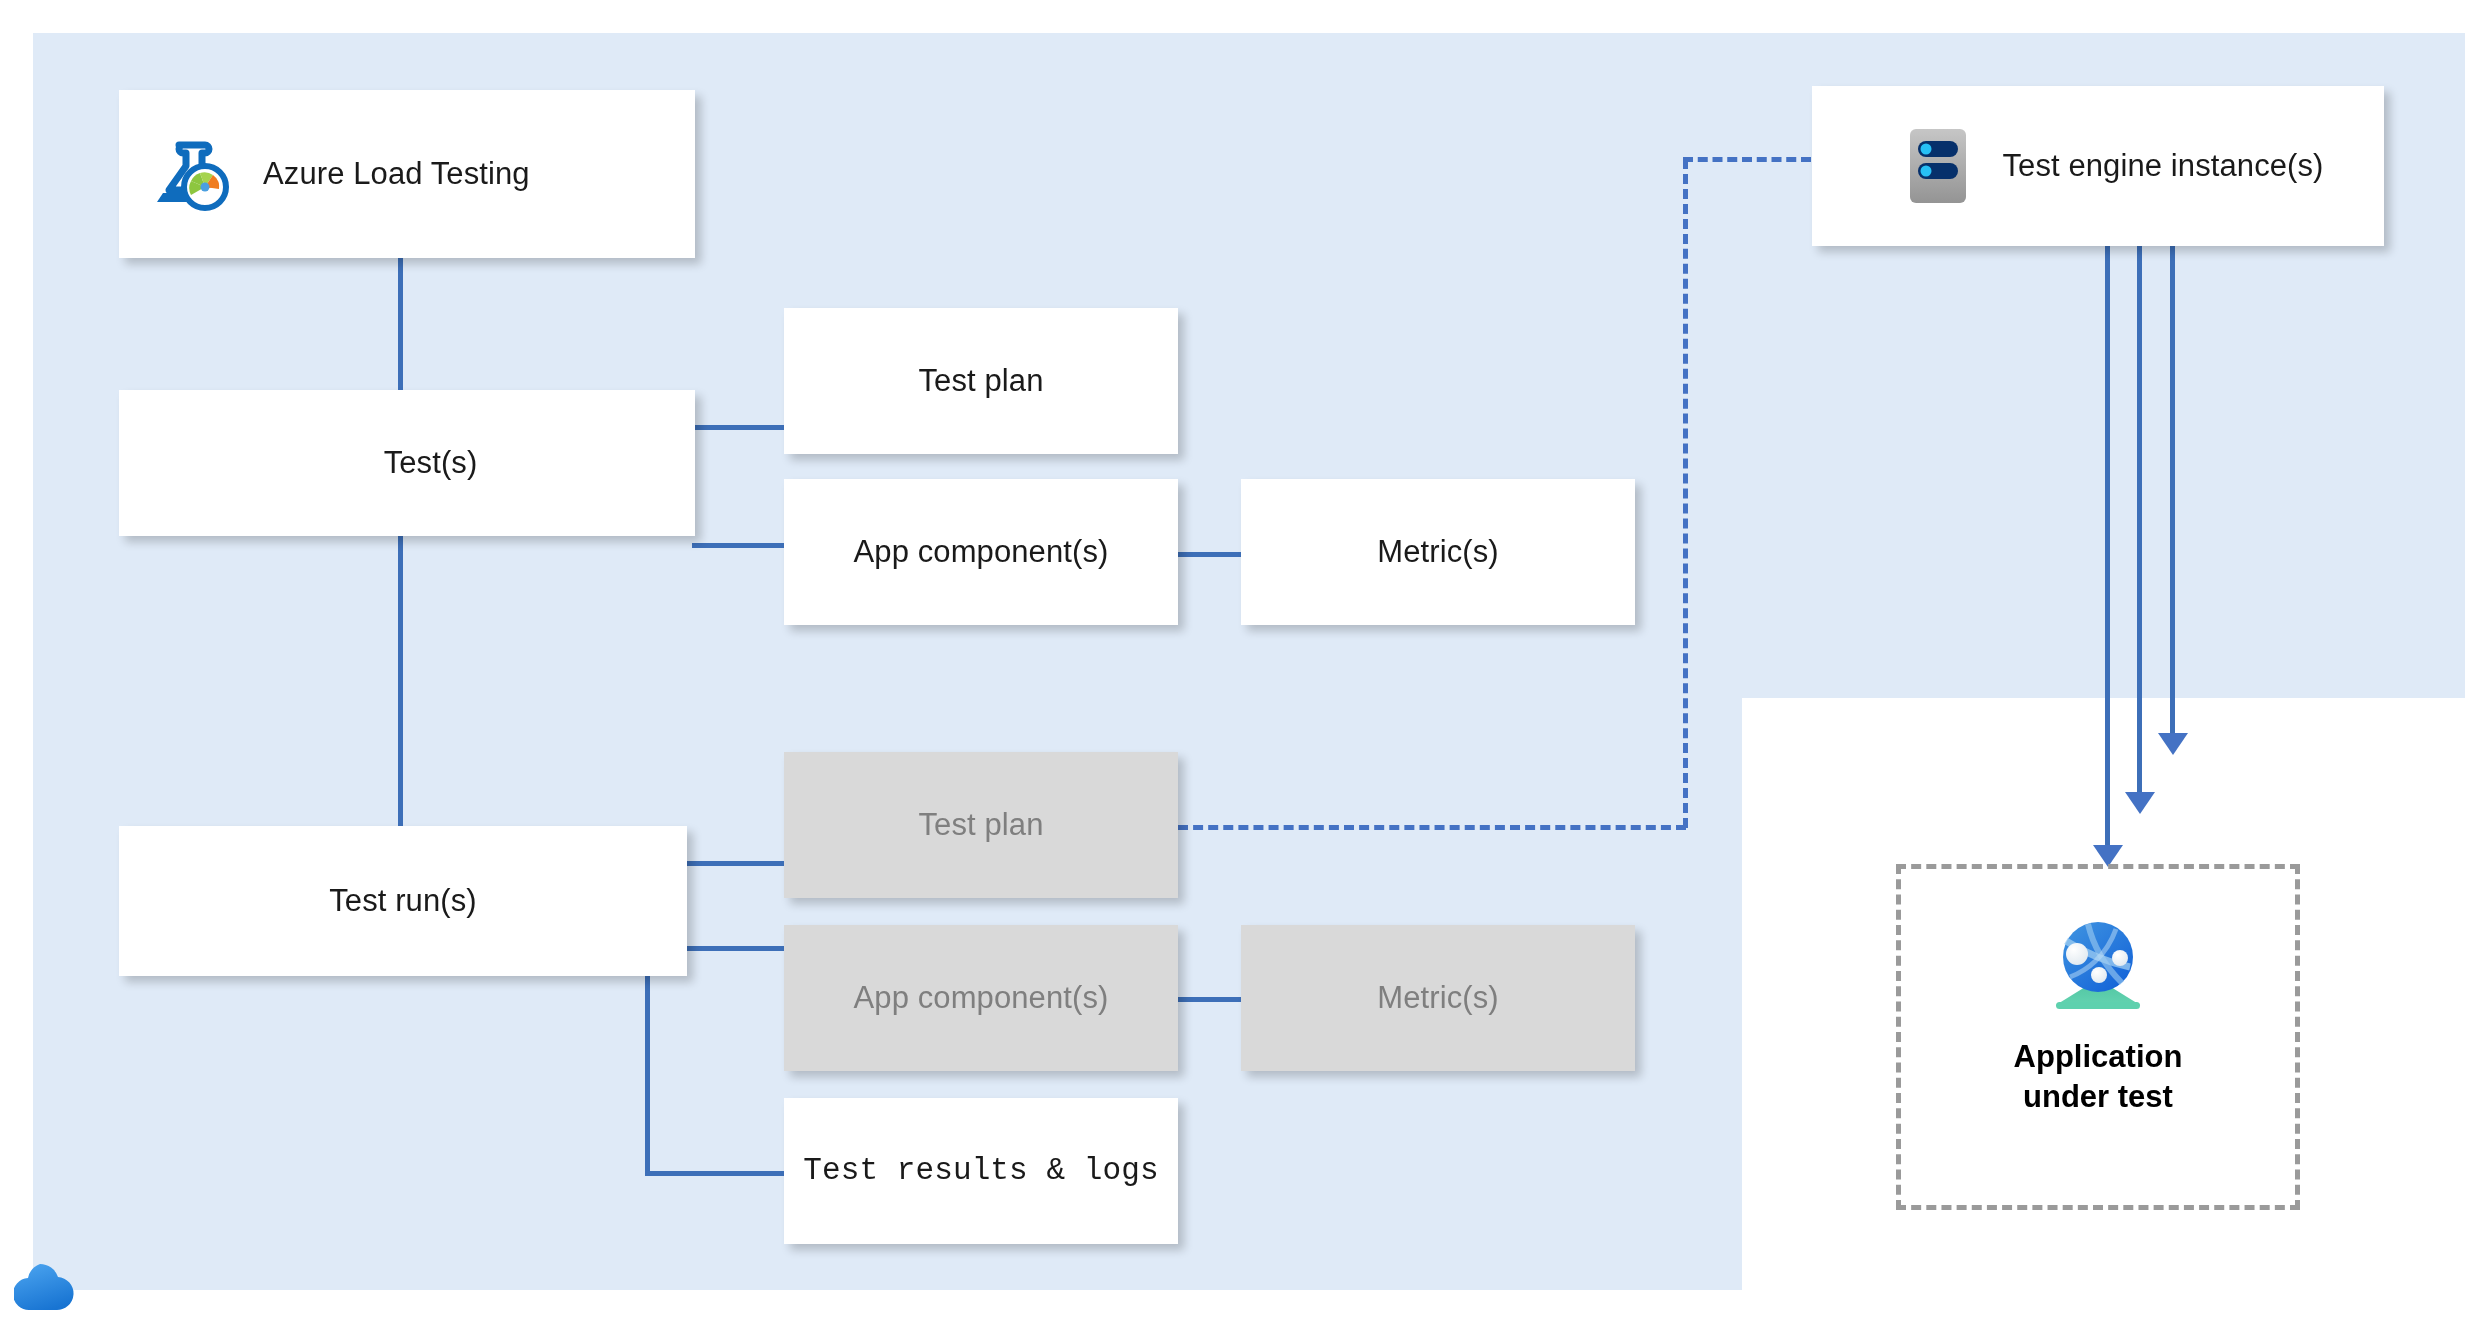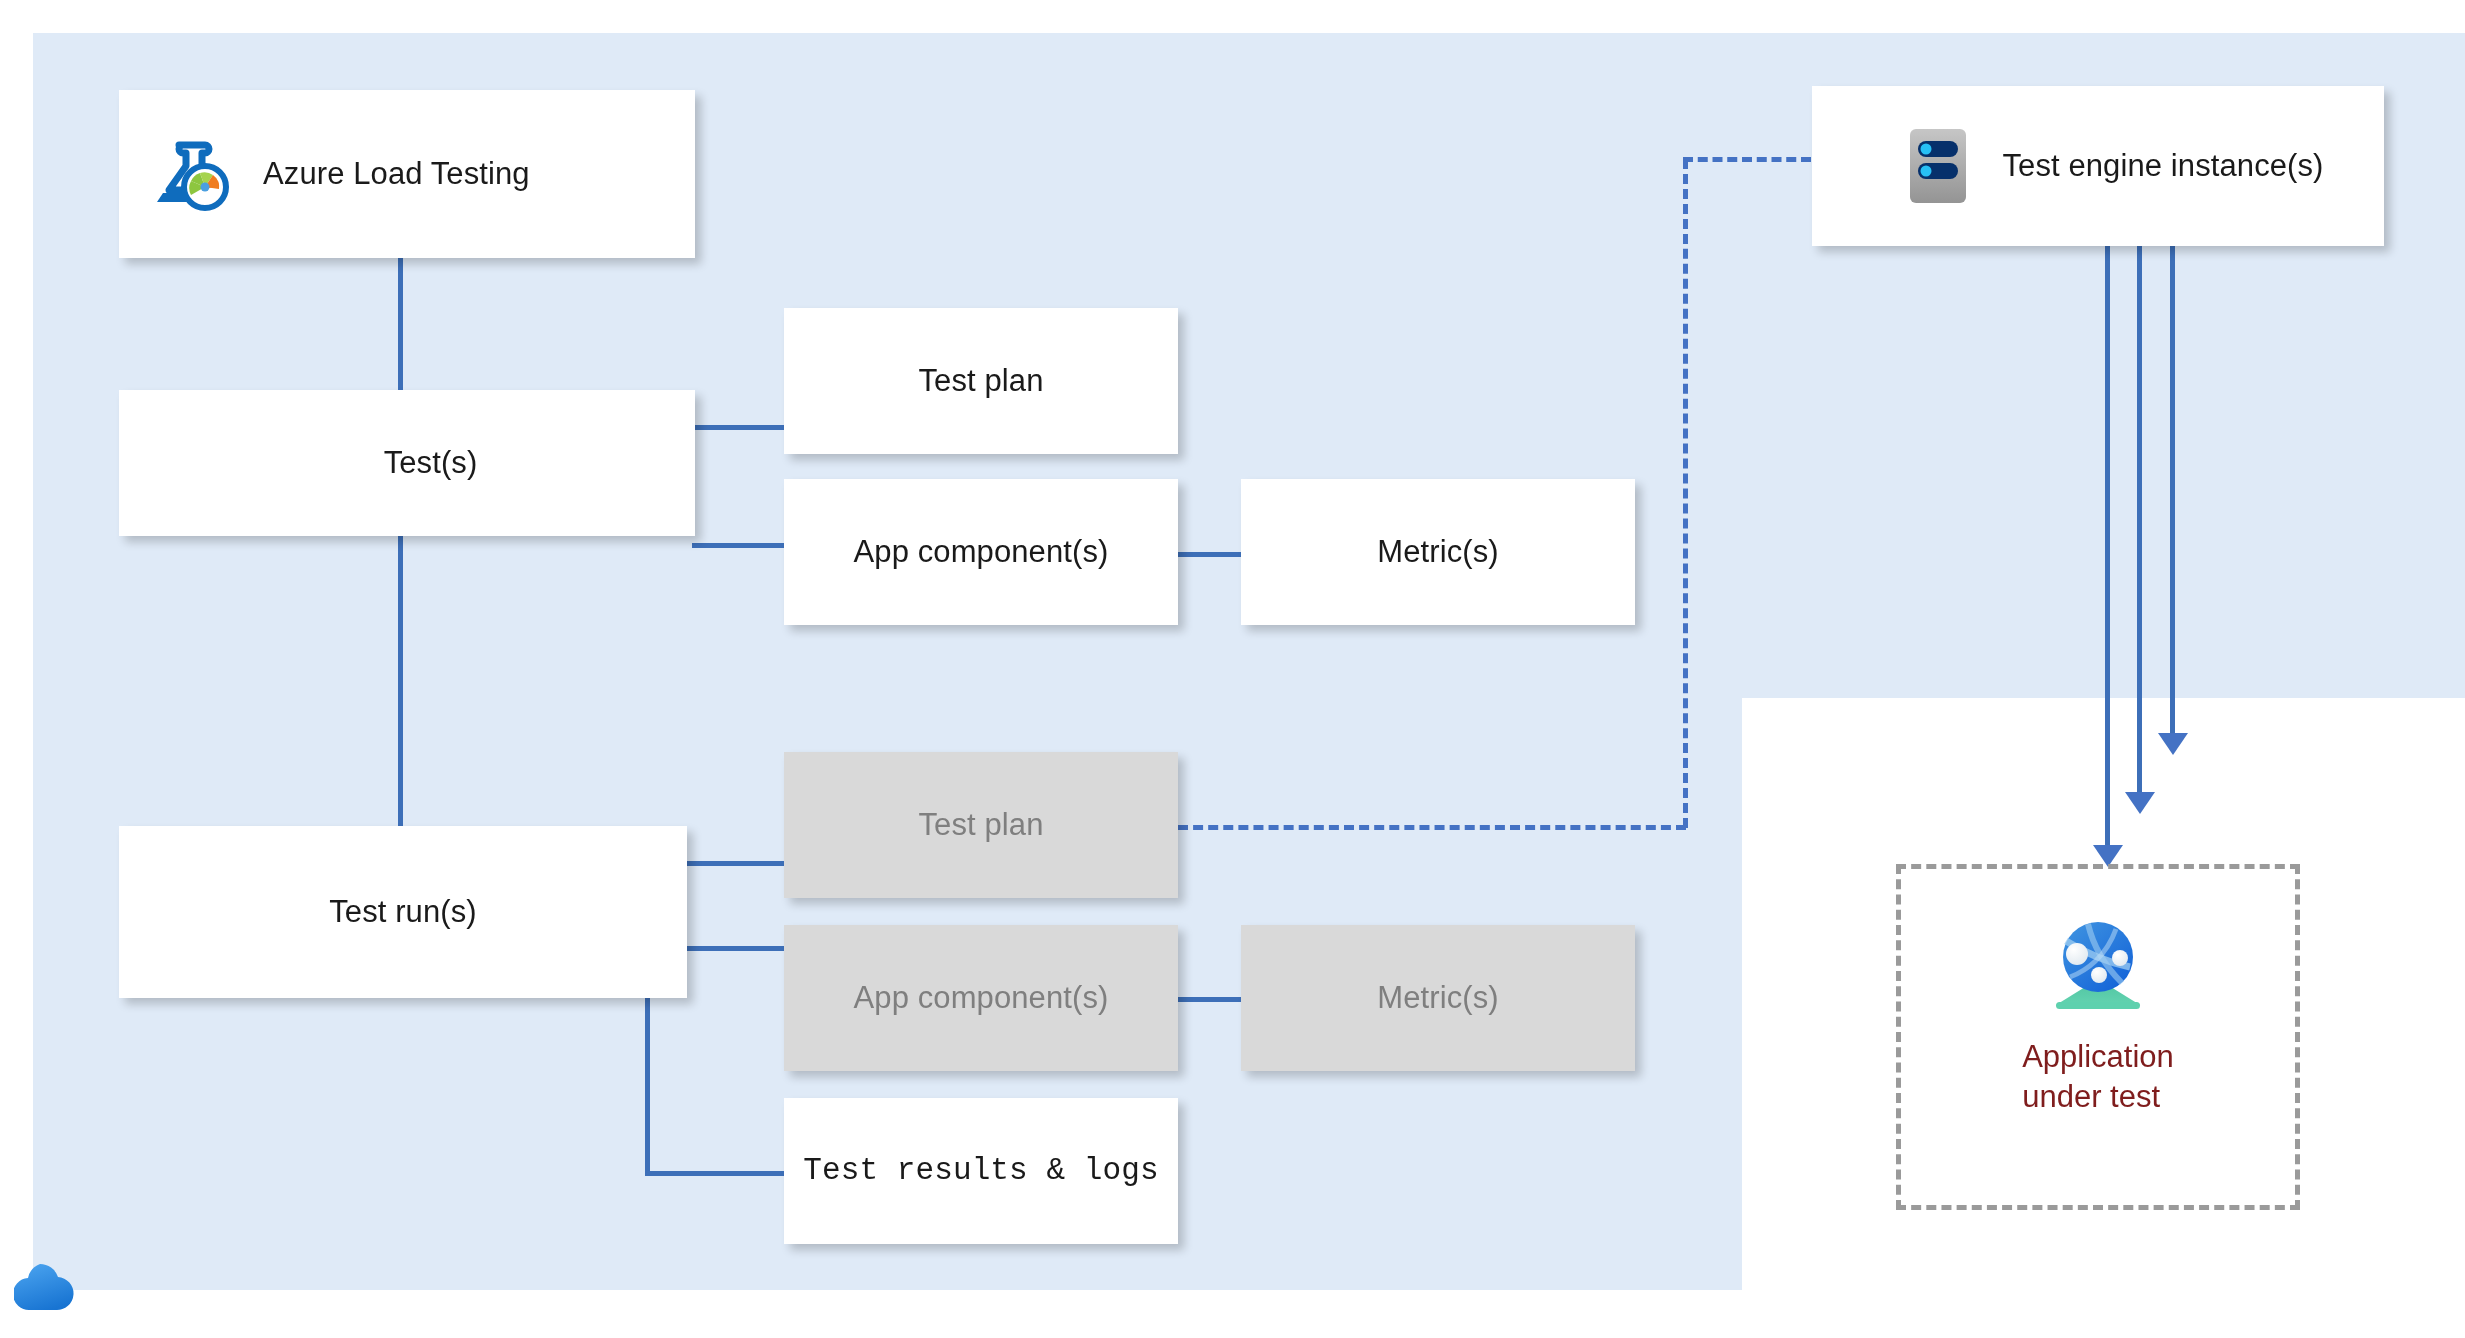--- a/index.html
+++ b/index.html
@@ -101,24 +101,26 @@
     position: absolute;
     left: 0;
     right: 0;
     top: 0;
     display: flex;
     flex-direction: column;
     align-items: center;
   }
   .aut-label {
     font-size: 31px;
-    color: #7f1d1d;
+    color: #000000;
+    text-align: center;
     line-height: 1.3;
     margin-top: 24px;
     white-space: pre-line;
+    font-weight: bold;
   }
   
   .icon {
     display: inline-block;
     line-height: 0;
     flex: 0 0 auto;
   }
   #cloud-badge {
     position: absolute;
     left: 14px;
@@ -193,21 +195,21 @@
   </div>
 
   <div class="node" style="left:784px; top:479px; width:394px; height:146px;">
     <span class="label">App component(s)</span>
   </div>
 
   <div class="node" style="left:1241px; top:479px; width:394px; height:146px;">
     <span class="label">Metric(s)</span>
   </div>
 
-  <div class="node" style="left:119px; top:826px; width:568px; height:172px;">
+  <div class="node" style="left:119px; top:826px; width:568px; height:150px;">
     <span class="label">Test run(s)</span>
   </div>
 
   <div class="node disabled" style="left:784px; top:752px; width:394px; height:146px;">
     <span class="label">Test plan</span>
   </div>
 
   <div class="node disabled" style="left:784px; top:925px; width:394px; height:146px;">
     <span class="label">App component(s)</span>
   </div>

